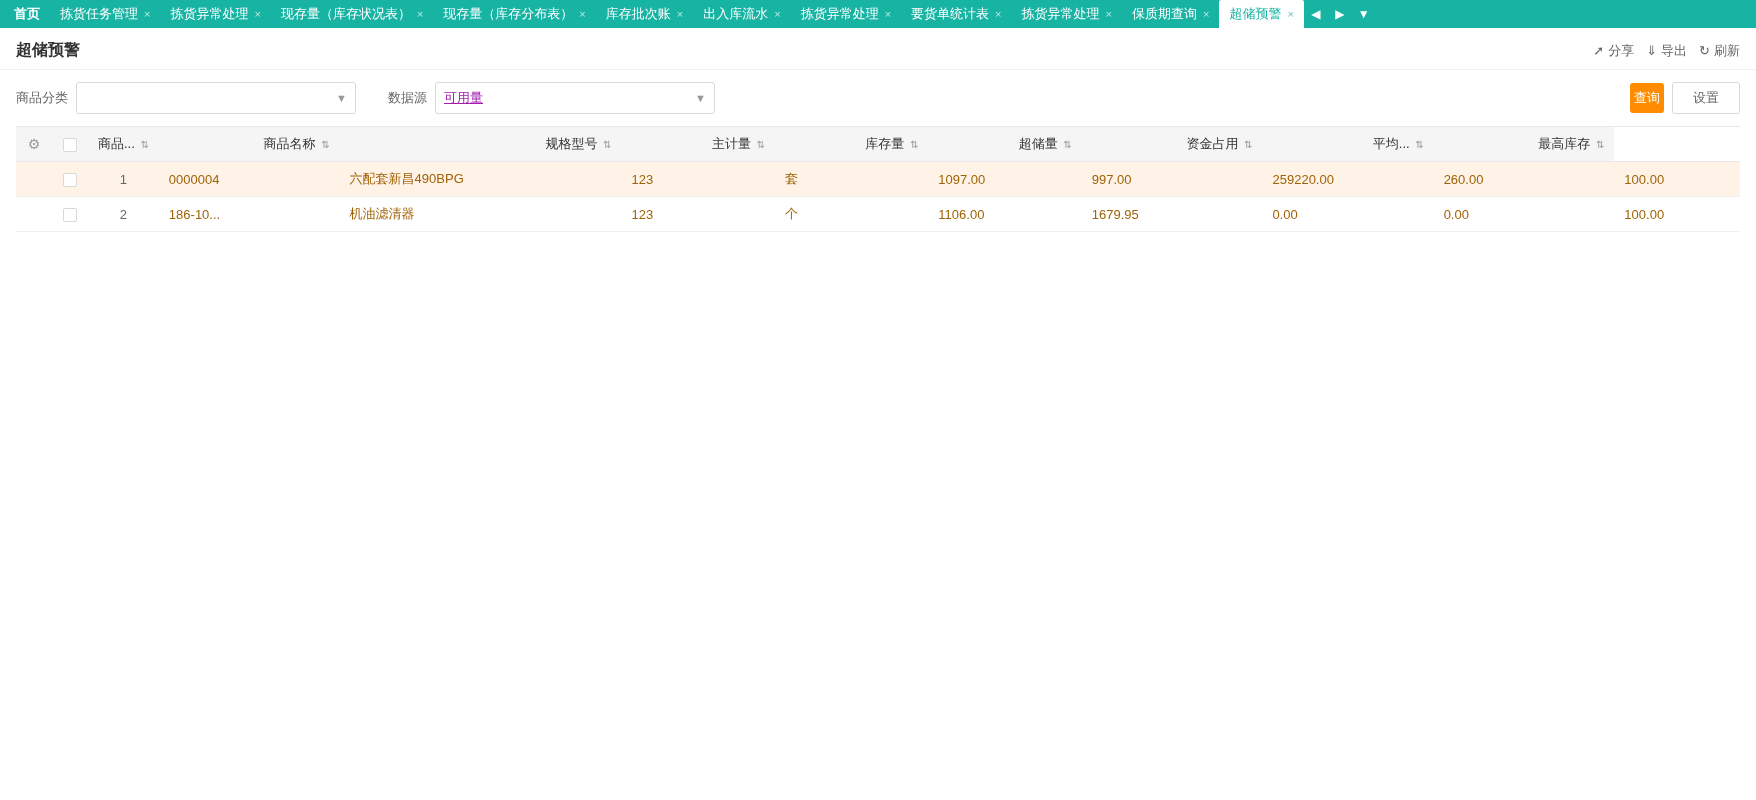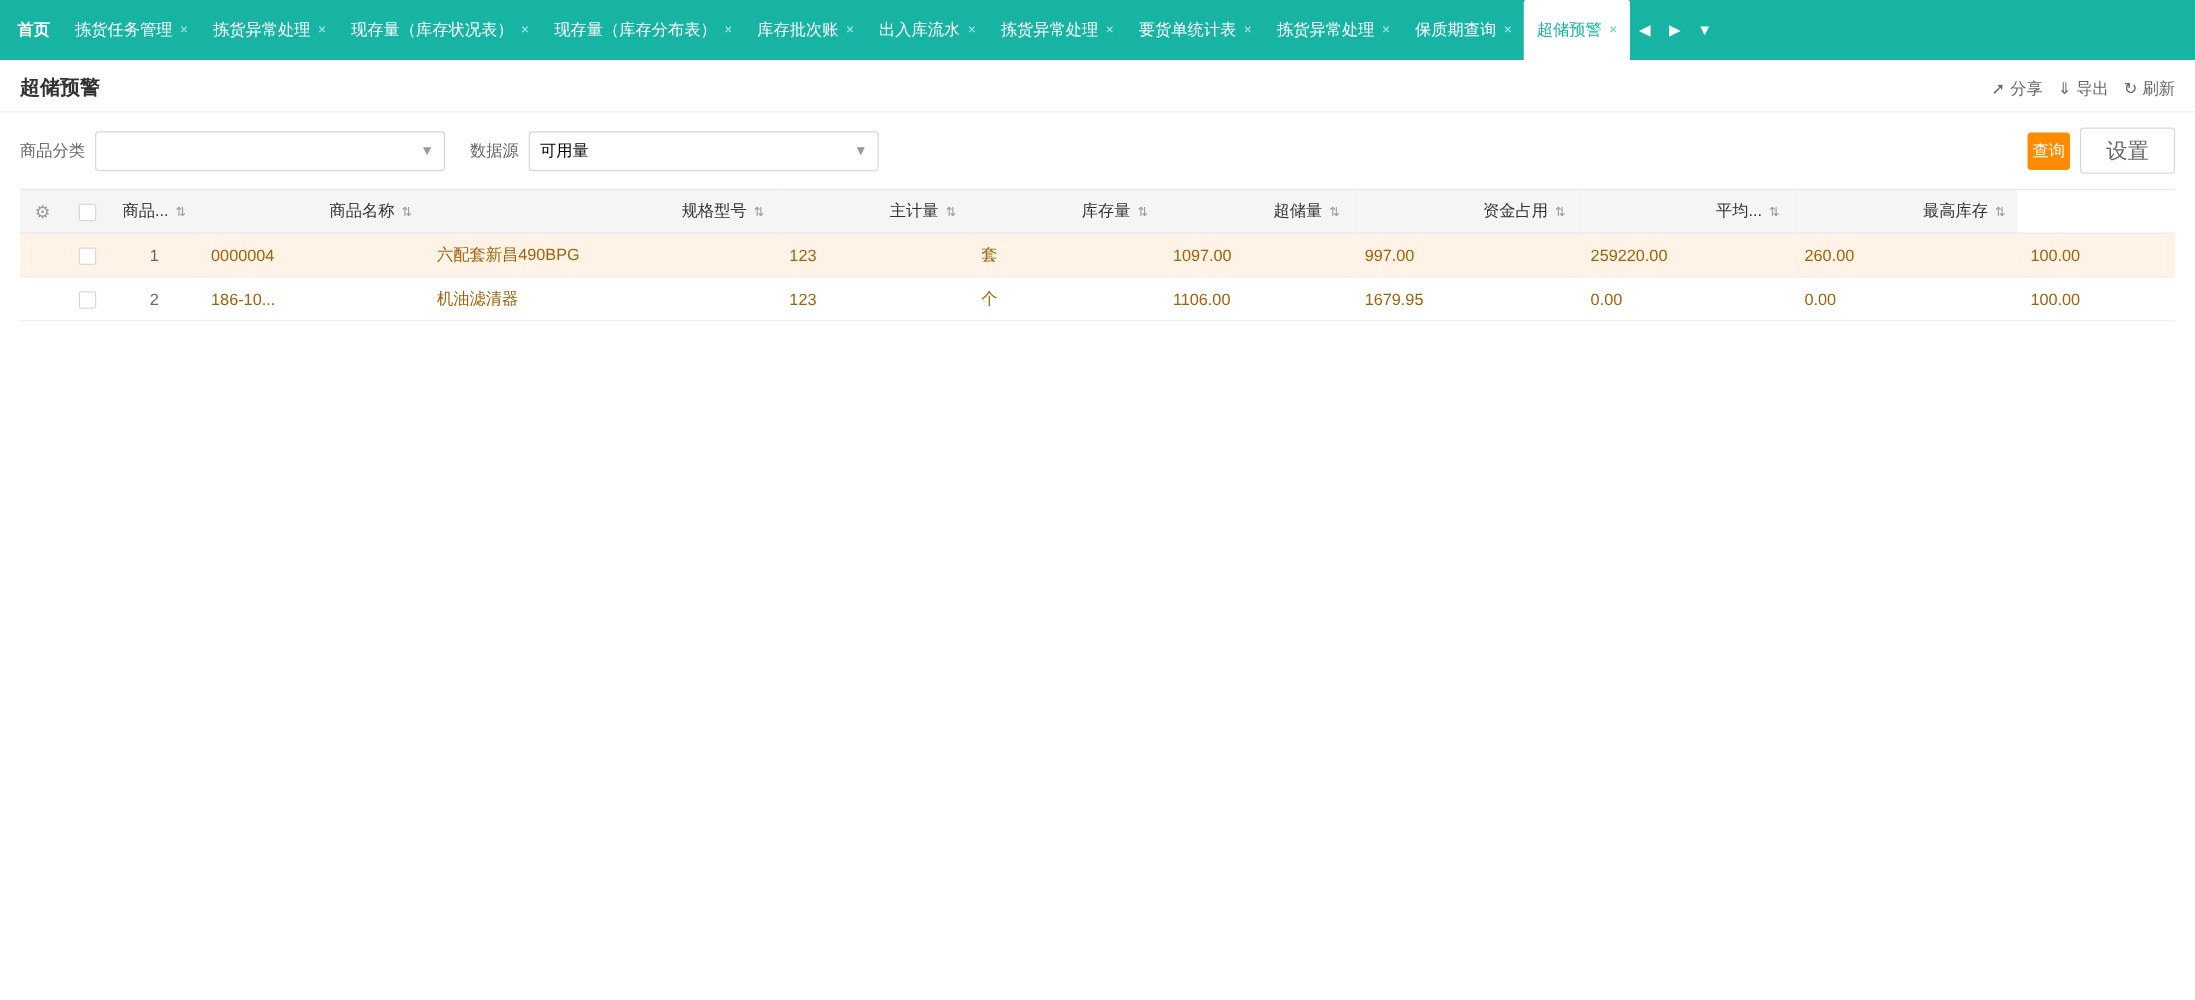--- a/index.html
+++ b/index.html
@@ -3,21 +3,21 @@
   <meta charset="utf-8">
   <style>
     * { box-sizing: border-box; margin: 0; padding: 0; }
     body { font-family: "Microsoft YaHei", "PingFang SC", sans-serif; font-size: 13px; background: #fff; color: #333; }
 
     
     .top-nav {
       display: flex;
       align-items: center;
       background: #17b3a3;
-      height: 48px;
+      height: 28px;
       padding: 0 4px;
       overflow: hidden;
     }
     .top-nav-item {
       display: flex;
       align-items: center;
       padding: 0 10px;
       height: 100%;
       color: #fff;
       font-size: 13px;
@@ -75,42 +75,42 @@
       cursor: pointer;
       background: none;
       border: none;
     }
 
     
     .filter-area {
       display: flex;
       align-items: center;
       padding: 12px 16px;
-      gap: 20px;
+      gap: 32px;
     }
     .filter-item {
       display: flex;
       align-items: center;
       gap: 8px;
     }
     .filter-label { color: #666; font-size: 13px; white-space: nowrap; }
     .filter-select {
       display: flex;
       align-items: center;
       border: 1px solid #d9d9d9;
       border-radius: 3px;
       padding: 4px 8px;
       min-width: 280px;
       height: 32px;
       cursor: pointer;
       background: #fff;
       justify-content: space-between;
     }
     .filter-select .chevron { color: #999; font-size: 11px; }
-    .filter-select-text { color: #000000; font-size: 13px; }
+    .filter-select-text { color: #a21caf; font-size: 13px; text-decoration: underline; }
 
     .filter-right {
       display: flex;
       align-items: center;
       margin-left: auto;
       gap: 8px;
     }
     .btn-query {
       background: #ff8c00;
       color: #fff;
@@ -120,21 +120,21 @@
       cursor: pointer;
       font-size: 13px;
     }
     .btn-settings {
       background: #fff;
       color: #666;
       border: 1px solid #d9d9d9;
       border-radius: 3px;
       padding: 6px 20px;
       cursor: pointer;
-      font-size: 17px;
+      font-size: 13px;
       text-align: center;
     }
 
     
     .table-container {
       padding: 0 16px;
     }
     table {
       width: 100%;
       border-collapse: collapse;

